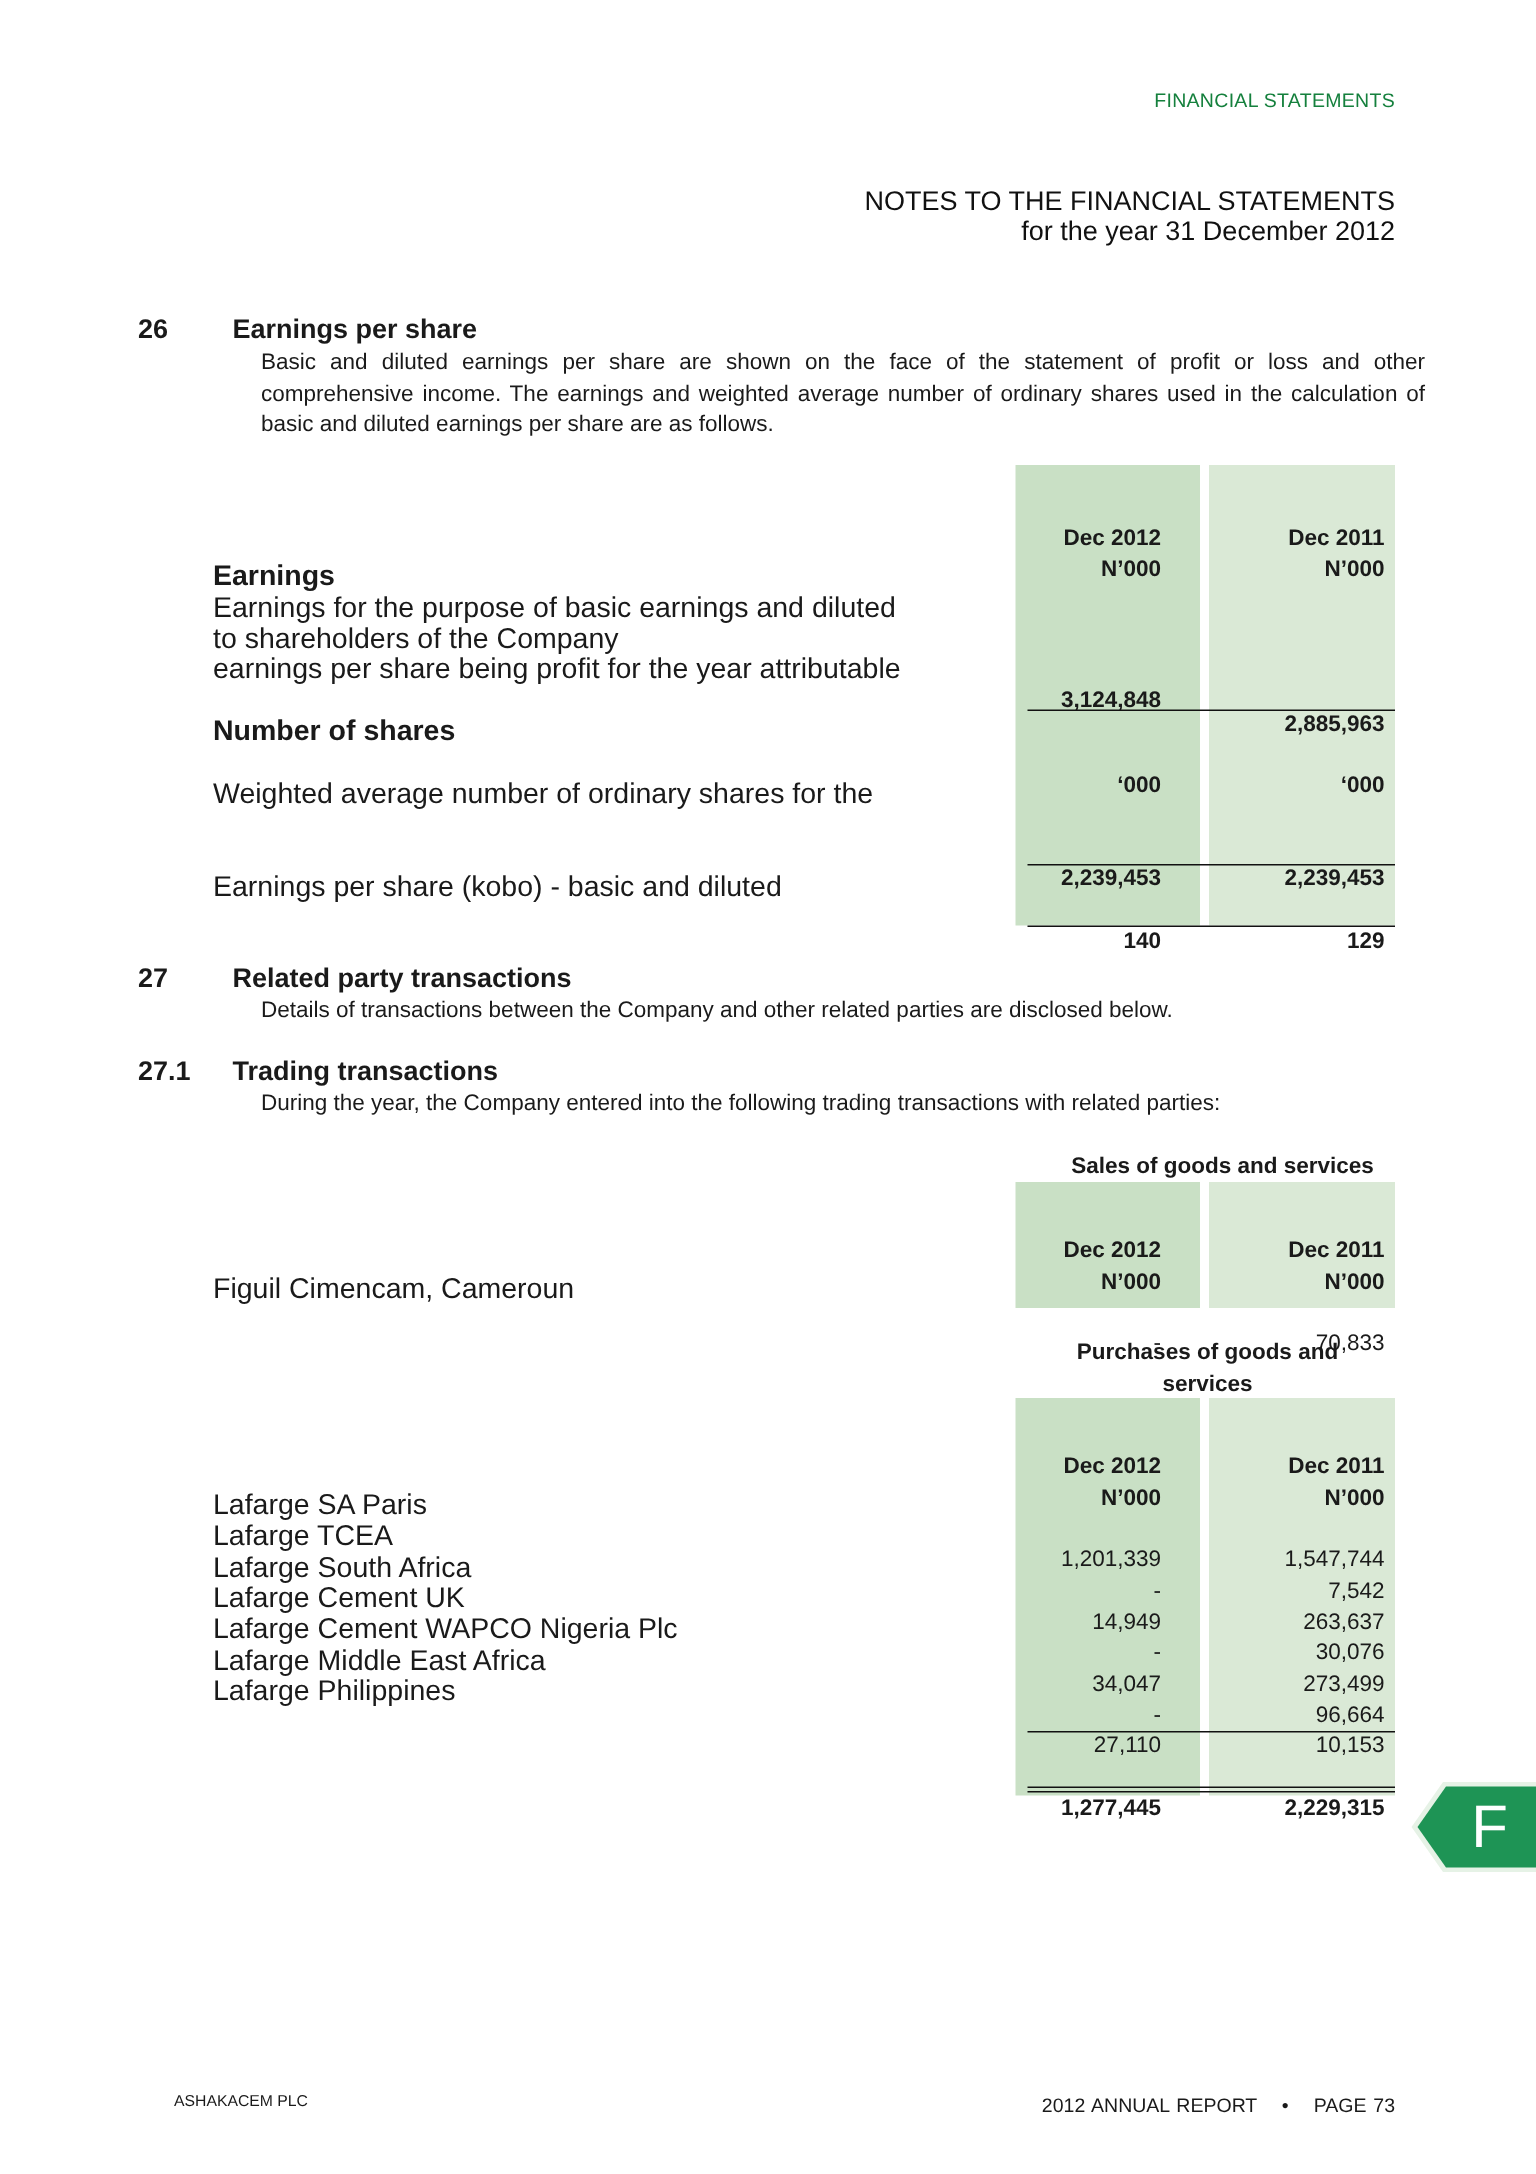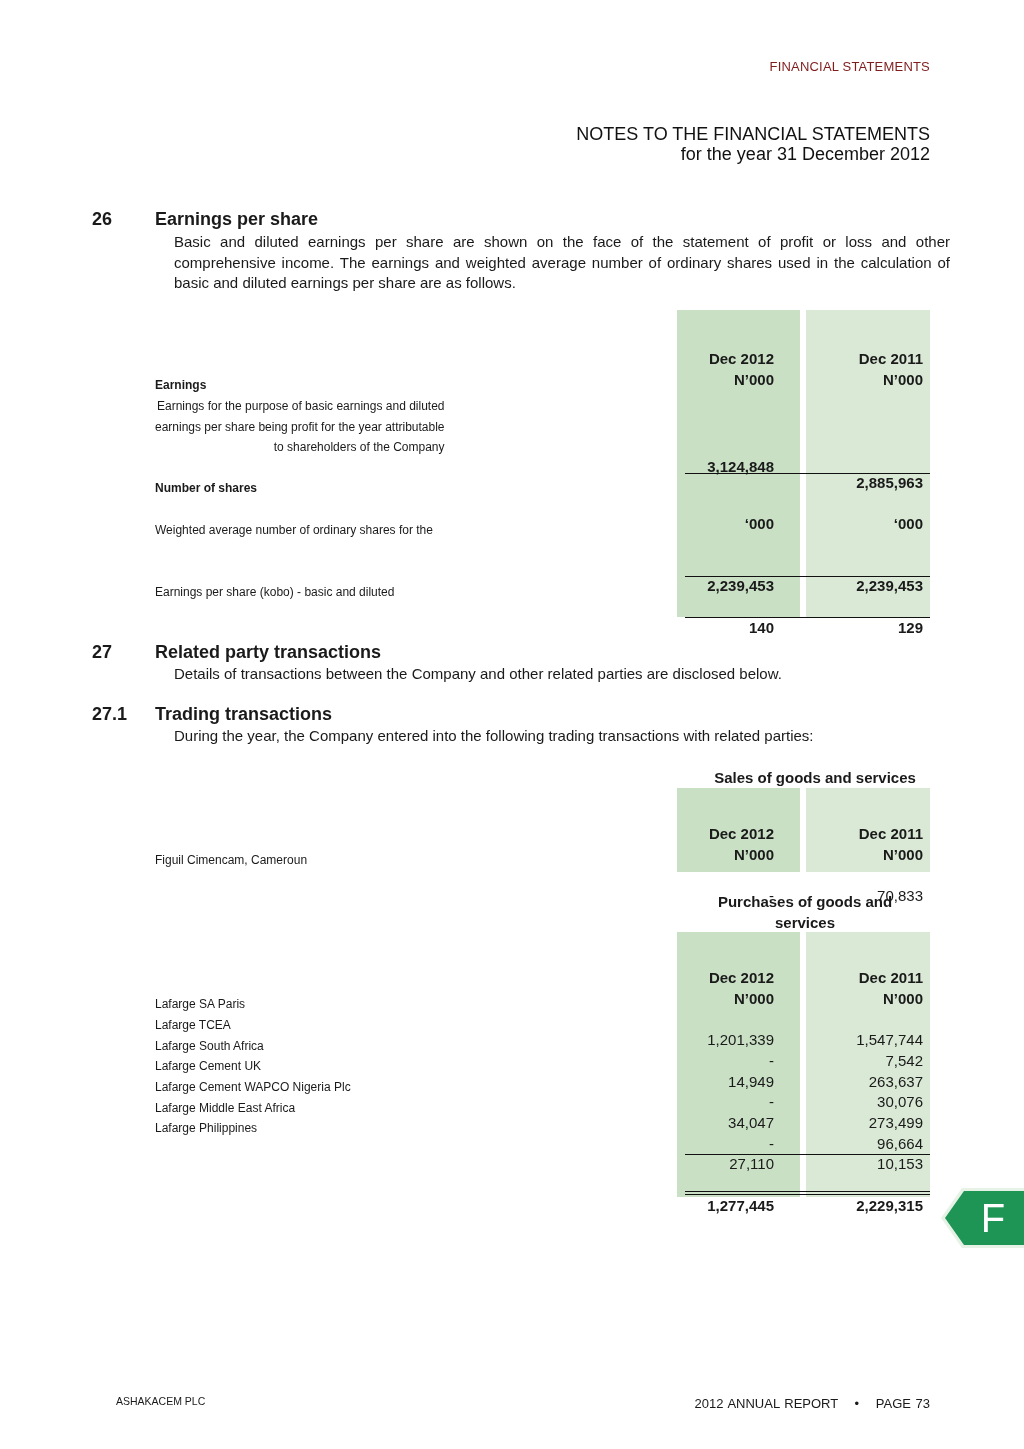--- a/index.html
+++ b/index.html
@@ -1,26 +1,26 @@
 <!DOCTYPE html>
 <html><head>
 <meta charset="utf-8">
 <style>
   html, body { margin: 0; padding: 0; background: #ffffff; }
   body { width: 1024px; height: 1449px; position: relative; font-family: "Liberation Sans", sans-serif; color: #1a1a1a; overflow: hidden; }
   .abs { position: absolute; }
-  .hdr-section { right: 94px; top: 59px; font-size: 13px; color: #7f1d1d; letter-spacing: 0.2px; }
+  .hdr-section { right: 94px; top: 59px; font-size: 13px; color: #15803d; letter-spacing: 0.2px; }
   .hdr-title { right: 94px; top: 124px; font-size: 18px; text-align: right; line-height: 20px; color: #111; }
   .col-bg1 { background: #c9e0c5; }
   .col-bg2 { background: #dae9d6; }
   .secnum { left: 92px; font-size: 18px; font-weight: bold; }
   .sectitle { left: 155px; font-size: 18px; font-weight: bold; }
   .body-text { left: 155px; font-size: 15px; line-height: 20.5px; margin-left: 19px; }
   .justify { width: 776px; text-align: justify; }
-  .lbl { left: 155px; font-size: 12px; line-height: 20.5px; text-align: right; }
+  .lbl { left: 142px; font-size: 19px; line-height: 20.5px; }
   .bold { font-weight: bold; }
   .num { font-size: 15px; text-align: right; line-height: 20.8px; margin-top: 36px; }
   .c1 { left: 677px; width: 97px; }
   .c2 { left: 806px; width: 117px; }
   .rule { height: 1px; background: #111; }
   .dbl { height: 4px; border-top: 1.5px solid #111; border-bottom: 1.5px solid #111; box-sizing: border-box; }
   .colhdr { font-weight: bold; text-align: center; font-size: 15px; line-height: 21px; }
   .tab-f { right: 0; top: 1187px; width: 84px; height: 62px; }
   .footer-left { left: 88px; top: 1395px; font-size: 10.5px; margin-left: 28px; }
   .footer-right { right: 94px; top: 1396px; font-size: 13px; word-spacing: 1px; }
@@ -42,22 +42,22 @@
 <div class="abs body-text justify" style="top:232px;">Basic and diluted earnings per share are shown on the face of the statement of profit or loss and other comprehensive income. The earnings and weighted average number of ordinary shares used in the calculation of basic and diluted earnings per share are as follows.</div>
 
 <div class="abs num bold c1" style="top:313px;">Dec 2012</div>
 <div class="abs num bold c1" style="top:334px;">N’000</div>
 <div class="abs num bold c2" style="top:313px;">Dec 2011</div>
 <div class="abs num bold c2" style="top:334px;">N’000</div>
 
 <div class="abs lbl bold" style="top:375px;">Earnings</div>
 <div class="abs lbl" style="top:396px;">
   <div>Earnings for the purpose of basic earnings and diluted</div>
+  <div>to shareholders of the Company</div>
   <div>earnings per share being profit for the year attributable</div>
-  <div>to shareholders of the Company</div>
 </div>
 <div class="abs num bold c1" style="top:421px;">3,124,848</div>
 <div class="abs num bold c2" style="top:437px;">2,885,963</div>
 <div class="abs rule" style="left:685px; top:473px; width:245px;"></div>
 
 <div class="abs lbl bold" style="top:478px;">Number of shares</div>
 <div class="abs num bold c1" style="top:478px;">‘000</div>
 <div class="abs num bold c2" style="top:478px;">‘000</div>
 
 <div class="abs lbl" style="top:520px;">

